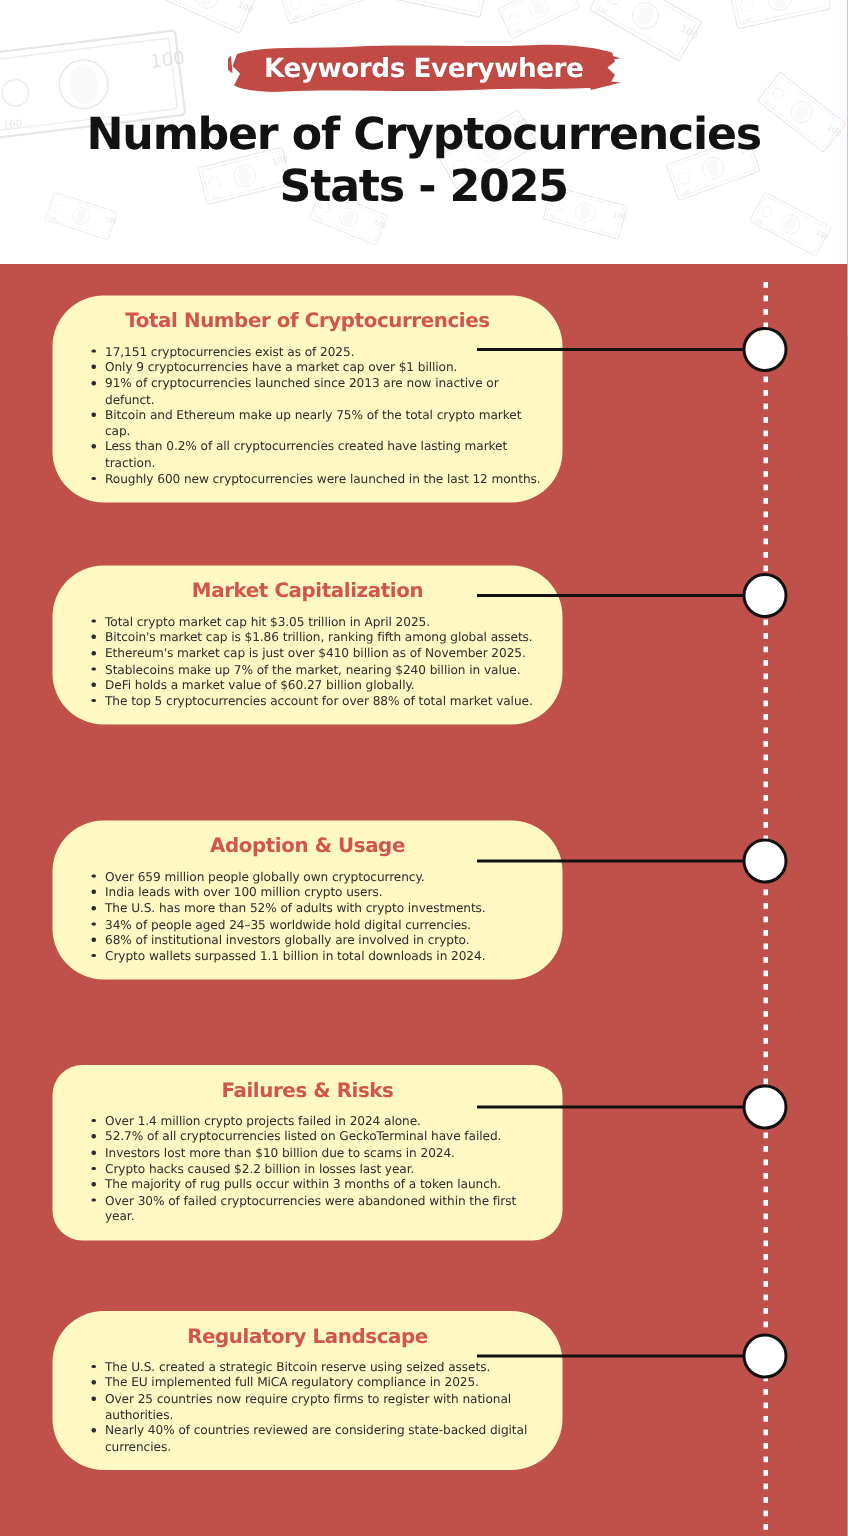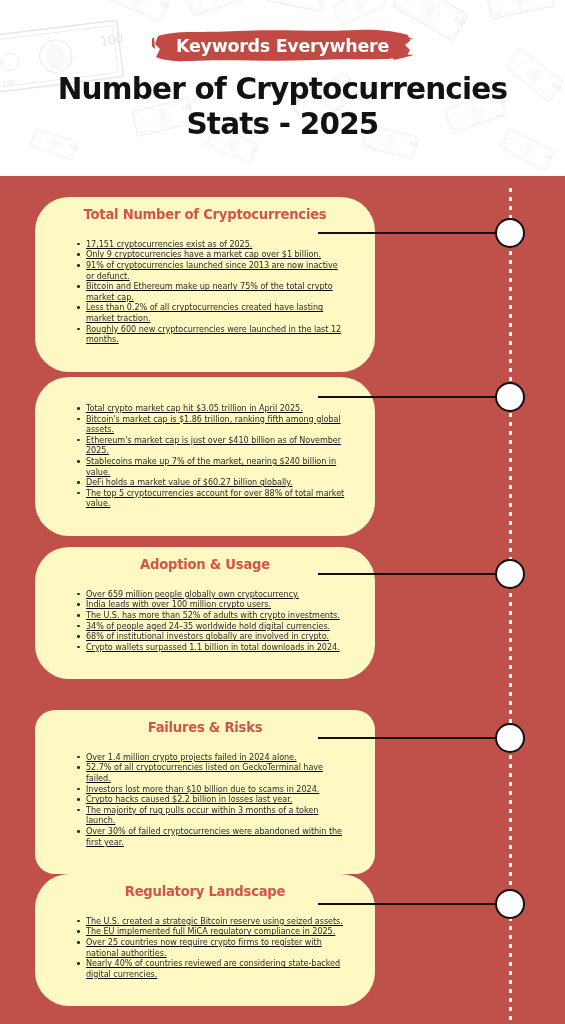--- a/index.html
+++ b/index.html
@@ -120,22 +120,21 @@
     color:#d2544b;
     font-size:13.2px;
     font-weight:bold;
     letter-spacing:-0.25px;
     line-height:1.2;
     margin-bottom:6px;
   }
   .bullets {
     list-style:none;
     padding:0 2px 0 14px;
-    margin:16px;
-    text-decoration:underline;
+    margin:0;
   }
   .bullets li {
     position:relative;
     color:#2c2c2c;
     font-size:8.1px;
     line-height:10.6px;
     padding-left:9px;
     margin-bottom:0px;
     letter-spacing:-0.05px;
   }
@@ -267,20 +266,21 @@
       <li>17,151 cryptocurrencies exist as of 2025.</li>
       <li>Only 9 cryptocurrencies have a market cap over $1 billion.</li>
       <li>91% of cryptocurrencies launched since 2013 are now inactive or defunct.</li>
       <li>Bitcoin and Ethereum make up nearly 75% of the total crypto market cap.</li>
       <li>Less than 0.2% of all cryptocurrencies created have lasting market traction.</li>
       <li>Roughly 600 new cryptocurrencies were launched in the last 12 months.</li>
     </ul>
   </div>
 
   <div class="card" id="card-1">
+    <div class="card-heading">Market Capitalization</div>
     <ul class="bullets">
       <li>Total crypto market cap hit $3.05 trillion in April 2025.</li>
       <li>Bitcoin's market cap is $1.86 trillion, ranking fifth among global assets.</li>
       <li>Ethereum's market cap is just over $410 billion as of November 2025.</li>
       <li>Stablecoins make up 7% of the market, nearing $240 billion in value.</li>
       <li>DeFi holds a market value of $60.27 billion globally.</li>
       <li>The top 5 cryptocurrencies account for over 88% of total market value.</li>
     </ul>
   </div>
 

